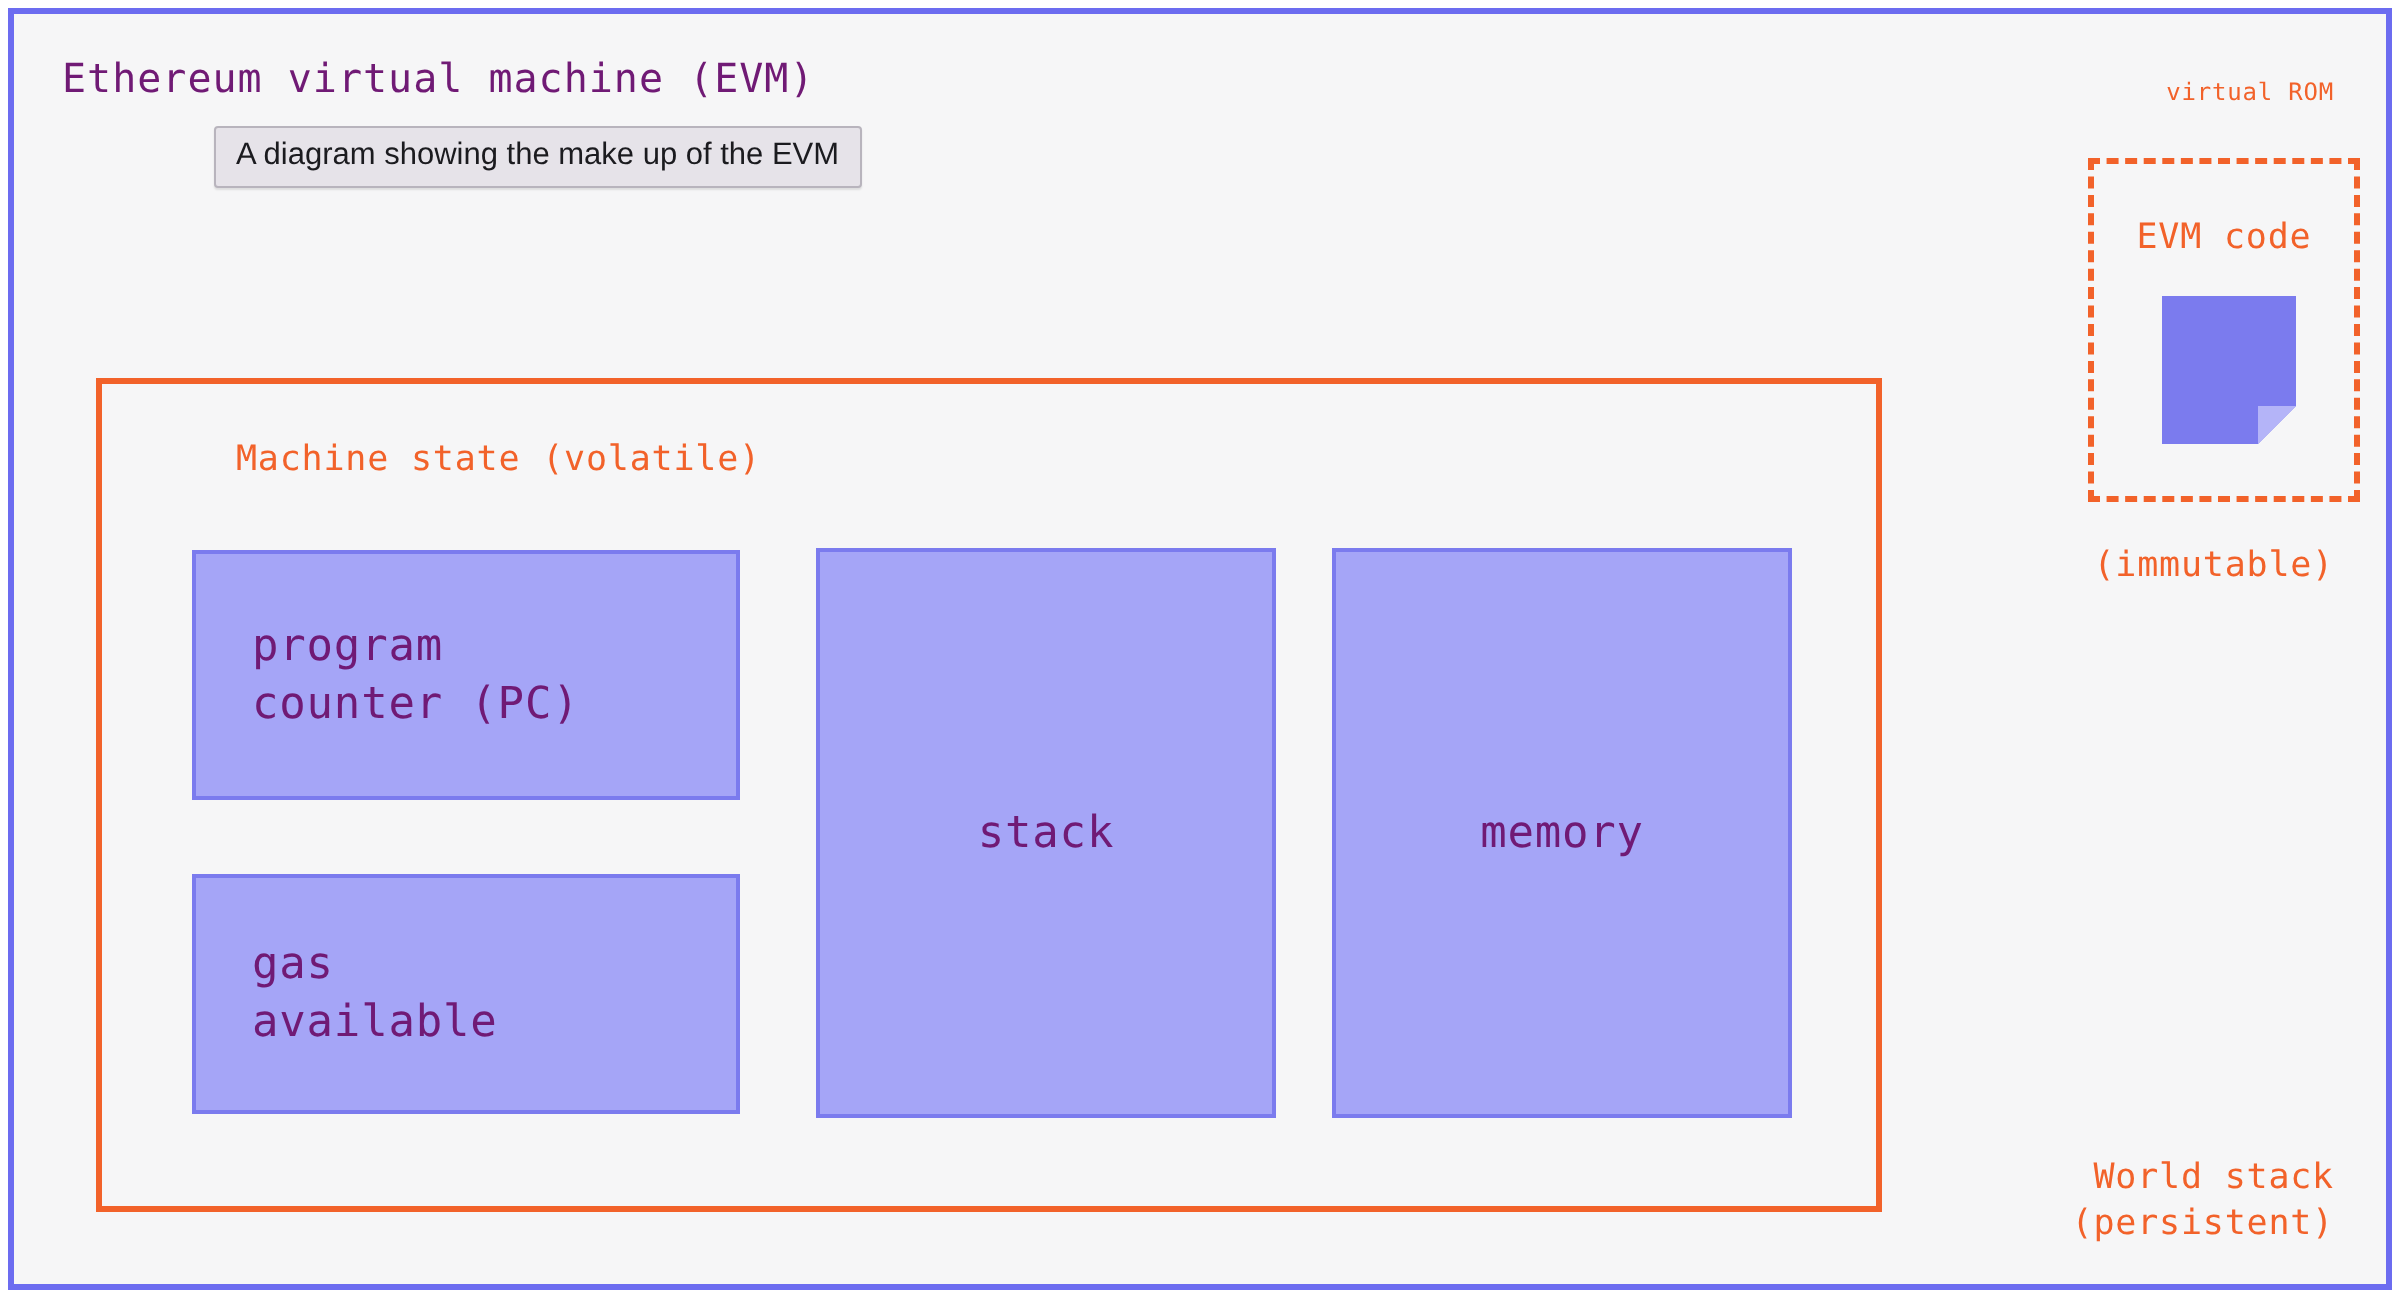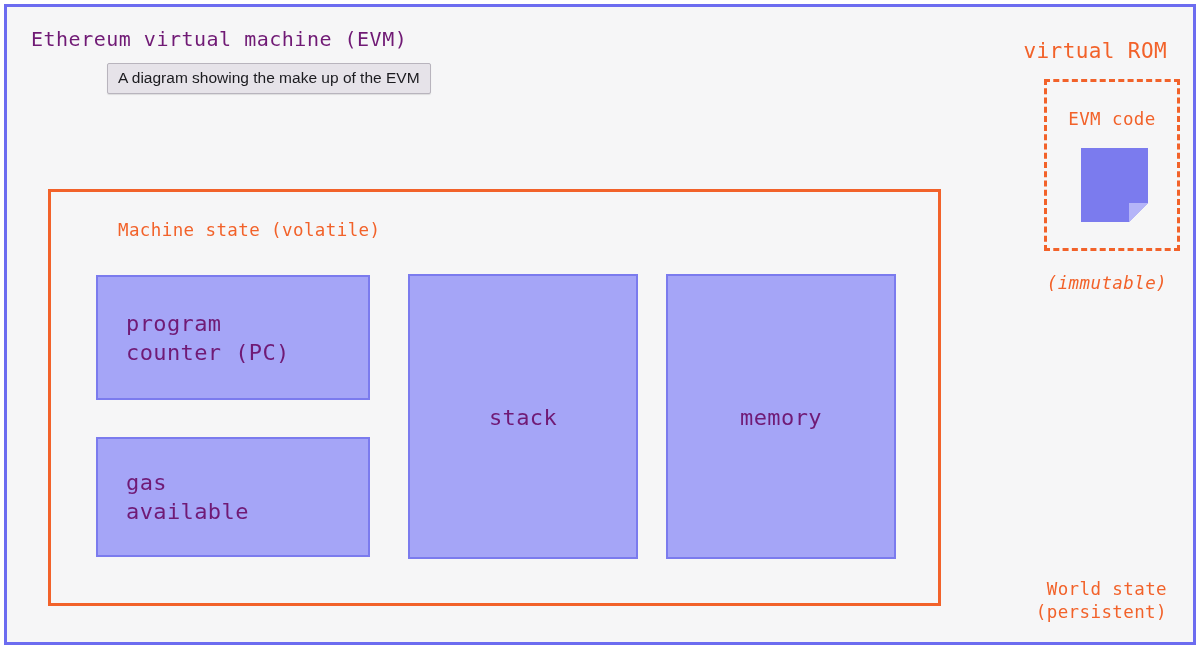--- a/index.html
+++ b/index.html
@@ -109,21 +109,21 @@
   #block-program-counter { left: 89px;  top: 268px; width: 274px; height: 125px; }
   #block-gas-available   { left: 89px;  top: 430px; width: 274px; height: 120px; }
   #block-stack           { left: 401px; top: 267px; width: 230px; height: 285px; }
   #block-memory          { left: 659px; top: 267px; width: 230px; height: 285px; }
 
   
   #virtual-rom-label {
     position: absolute;
     right: 26px;
     top: 32px;
-    font-size: 21px;
+    font-size: 12px;
     letter-spacing: 0.4px;
     color: #f2622a;
     white-space: pre;
     text-align: right;
   }
   #virtual-rom-box {
     position: absolute;
     left: 1037px;
     top: 72px;
     width: 136px;
@@ -151,21 +151,20 @@
   }
   #immutable-label {
     position: absolute;
     right: 26px;
     top: 266px;
     font-size: 17.5px;
     letter-spacing: 0.4px;
     color: #f2622a;
     white-space: pre;
     text-align: right;
-    font-style: italic;
   }
 
   
   #storage-box {
     position: absolute;
     left: 965px;
     top: 346px;
     width: 159px;
     height: 177px;
     box-sizing: border-box;
@@ -236,16 +235,16 @@
     <div id="evm-code-label">EVM code</div>
     <svg id="evm-code-doc-icon" viewBox="0 0 67 74" xmlns="http://www.w3.org/2000/svg">
       <path d="M0 0 H67 V55 L48 74 H0 Z" fill="#7b7bee"></path>
       <path d="M67 55 L48 74 V55 Z" fill="#b4b4f8"></path>
     </svg>
   </div>
 
   <div id="immutable-label">(immutable)</div>
 
 
-  <div id="world-state-label">World state
+  <div id="world-state-label">World stack
 (persistent)</div>
 
 </div>
 
 </body></html>

